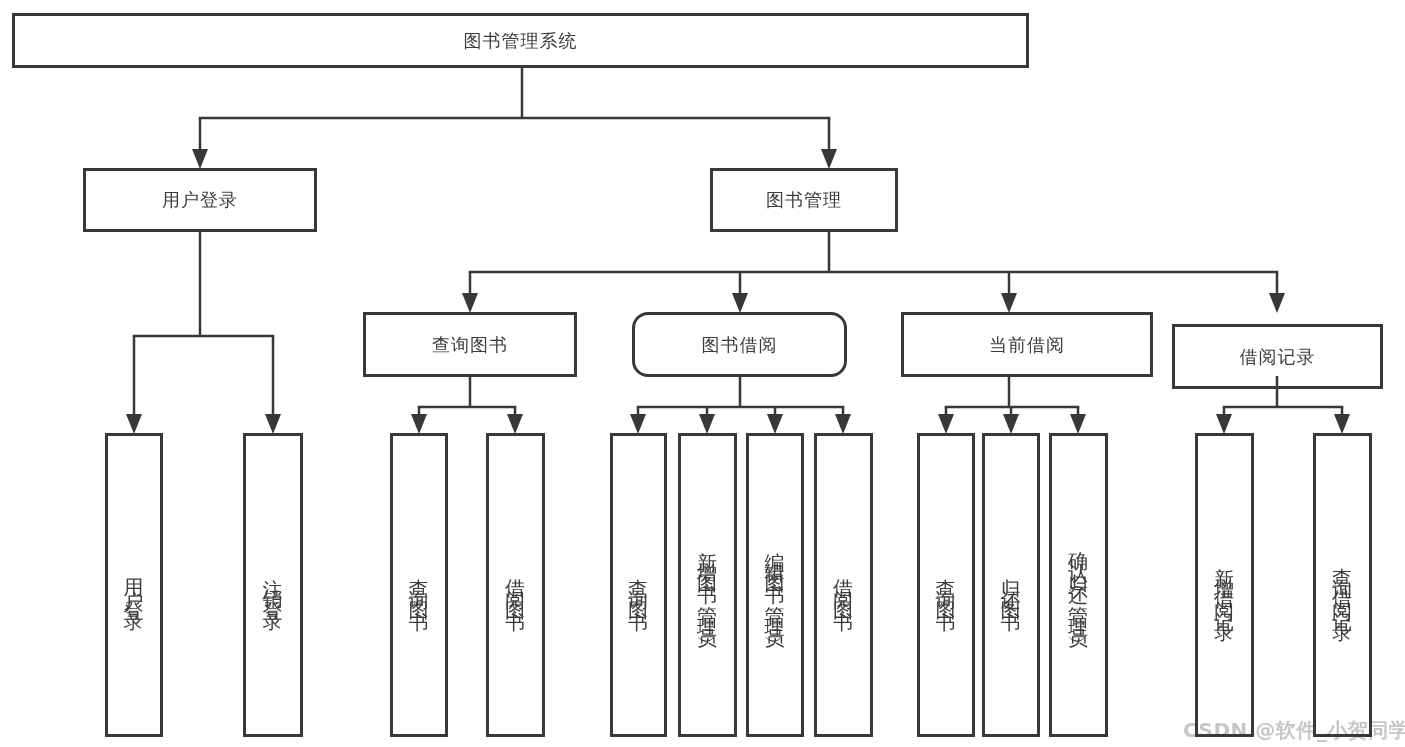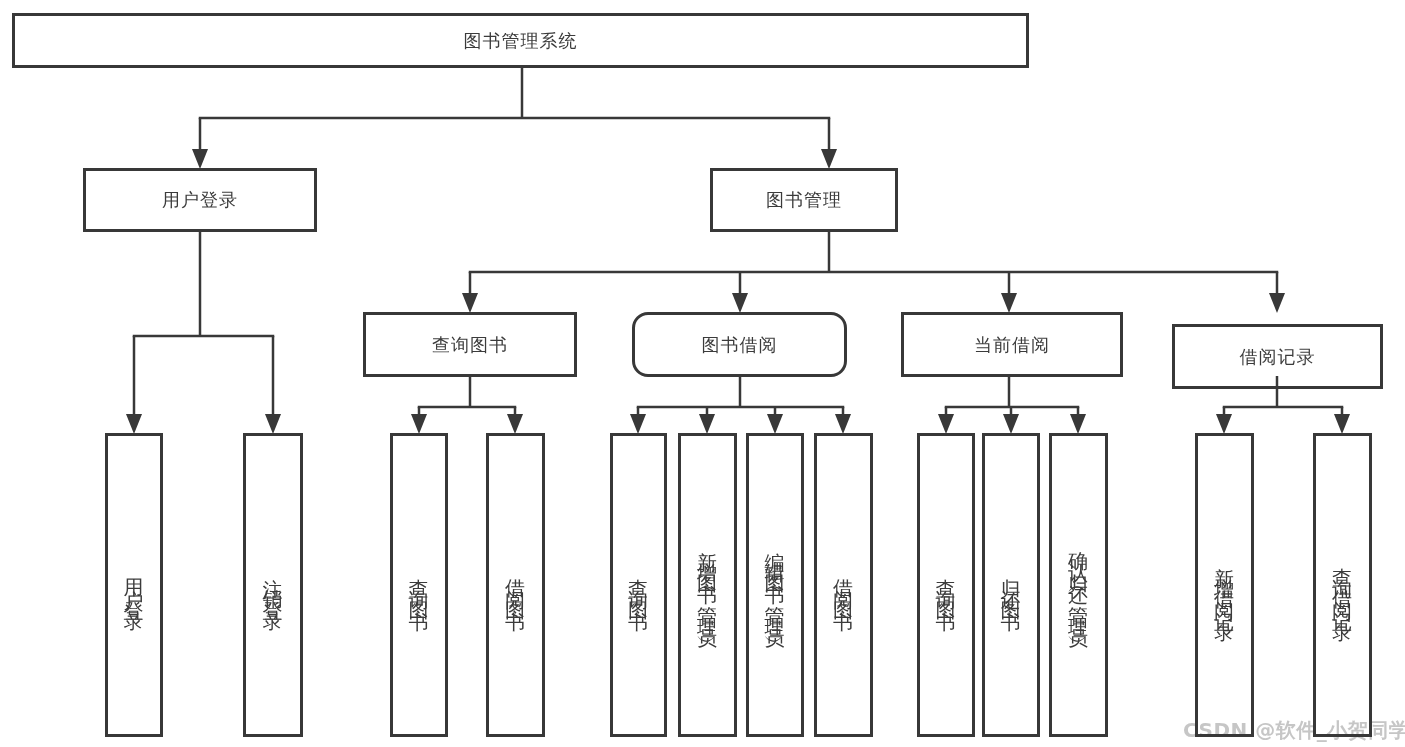--- a/index.html
+++ b/index.html
@@ -131,21 +131,21 @@
   <div class="node node-h" style="left:710px; top:168px; width:188px; height:64px;">
     <span>图书管理</span>
   </div>
 
   <div class="node node-h" style="left:363px; top:312px; width:214px; height:65px;">
     <span>查询图书</span>
   </div>
   <div class="node node-h" style="left:632px; top:312px; width:215px; height:65px;border-radius:16px;">
     <span>图书借阅</span>
   </div>
-  <div class="node node-h" style="left:901px; top:312px; width:222px; height:65px;">
+  <div class="node node-h" style="left:901px; top:312px; width:252px; height:65px;">
     <span>当前借阅</span>
   </div>
   <div class="node node-h" style="left:1172px; top:312px; width:211px; height:65px;margin-top:12px;">
     <span>借阅记录</span>
   </div>
 
   <div class="node node-v" style="left:105px; top:433px; width:58px; height:304px;">
     <span>用户登录</span>
   </div>
   <div class="node node-v" style="left:243px; top:433px; width:60px; height:304px;">

